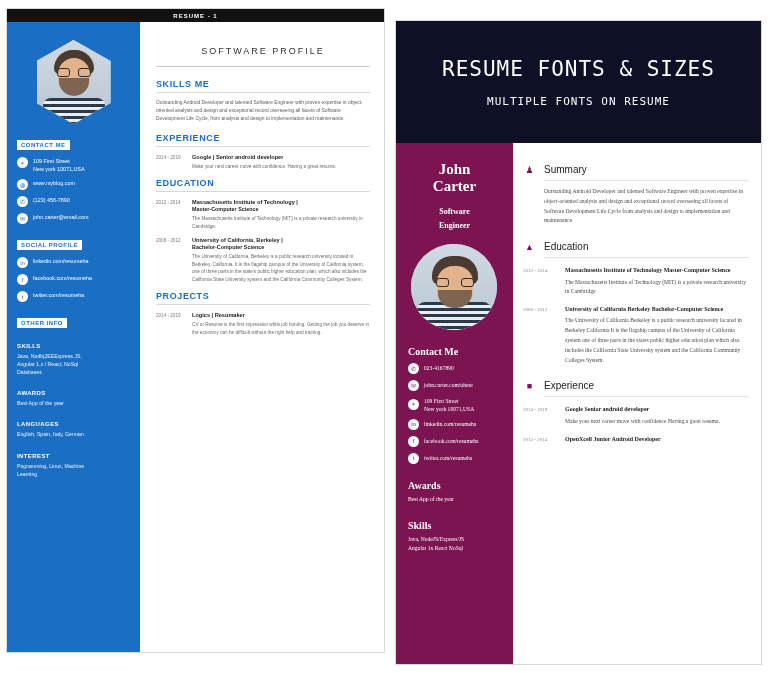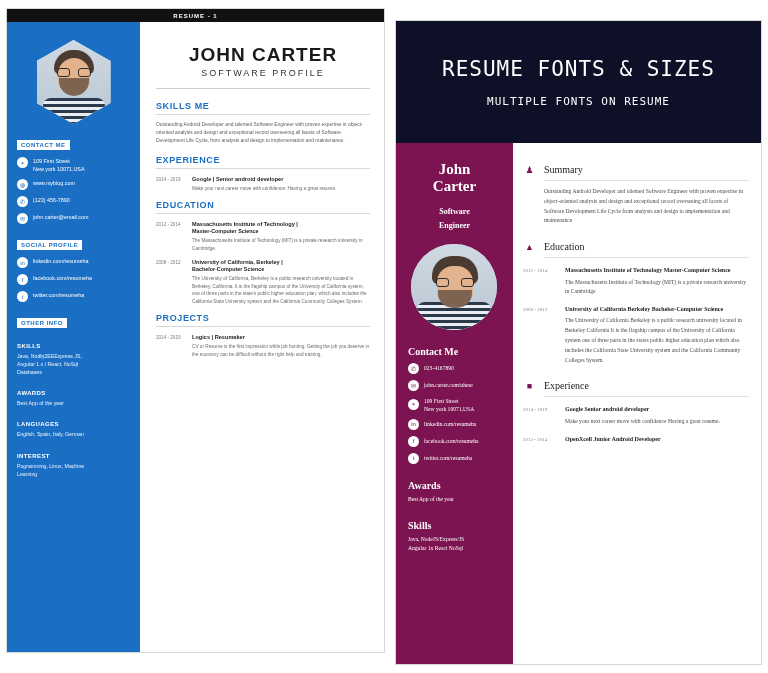--- a/index.html
+++ b/index.html
@@ -71,21 +71,21 @@
   .pl-head { font-family: "Liberation Serif", serif; font-size: 10px; font-weight: bold; margin-top: 16px; }
   .pl-row { display: flex; align-items: center; gap: 5px; margin-top: 6px; }
   .pl-dot { width: 11px; height: 11px; border-radius: 50%; background: #ffffff; color: #7b1450; font-size: 6px; display: flex; align-items: center; justify-content: center; flex: 0 0 11px; }
   .pl-txt { font-family: "Liberation Serif", serif; font-size: 5.6px; line-height: 1.45; }
   .pl-sec { font-family: "Liberation Serif", serif; font-size: 10px; font-weight: bold; margin-top: 16px; }
   .pl-body { font-family: "Liberation Serif", serif; font-size: 5.6px; line-height: 1.6; margin-top: 4px; }
 
   .poster-right { flex: 1; padding: 16px 12px 10px 10px; }
   .pr-sec { display: flex; align-items: center; gap: 8px; margin-top: 4px; }
   .pr-ico { width: 13px; height: 13px; display: flex; align-items: center; justify-content: center; color: #7b1450; font-size: 9px; }
-  .pr-sec h3 { font-family: Liberation Serif, serif; font-size: 10px; color: #222; font-weight: normal; }
+  .pr-sec h3 { font-family: Liberation Sans, sans-serif; font-size: 10px; color: #222; font-weight: normal; }
   .pr-line { height: 1px; background: #e2e2e2; margin: 4px 0 6px 21px; }
   .pr-para { font-family: "Liberation Serif", serif; font-size: 5.6px; line-height: 1.75; color: #4c4c4c; margin-left: 21px; }
   .pr-entry { display: flex; gap: 8px; margin-top: 8px; }
   .pr-when { width: 34px; flex: 0 0 34px; font-family: "Liberation Serif", serif; font-size: 5px; color: #8a8a8a; padding-top: 2px; }
   .pr-what h4 { font-family: "Liberation Serif", serif; font-size: 6px; color: #1d1d1d; font-weight: bold; line-height: 1.4; }
   .pr-what p { font-family: "Liberation Serif", serif; font-size: 5.6px; color: #4c4c4c; line-height: 1.75; margin-top: 3px; }
   .spacer-sm { height: 10px; }
 </style>
 </head>
 <body>
@@ -161,21 +161,20 @@
           <div class="sb-block-head">LANGUAGES</div>
           <div class="sb-block-body">English, Spain, Italy, German</div>
 
           <div class="sb-block-head">INTEREST</div>
           <div class="sb-block-body" style="white-space:pre-line">Pogramming, Linux, Machine
 Learning</div>
         </div>
       </div>
 
       <div class="rl-main">
-        <div class="name">JOHN CARTER</div>
         <div class="role">SOFTWARE PROFILE</div>
         <div class="rule"></div>
 
         <div class="sec-title">SKILLS ME</div>
         <div class="sec-underline"></div>
         <div class="para">Outstanding Android Developer and talented Software Engineer with proven expertise in object-oriented analysis and design and exceptional record overseeing all facets of Software Development Life Cycle, from analysis and design to implementation and maintenance.</div>
 
         <div style="height:10px"></div>
         <div class="sec-title">EXPERIENCE</div>
         <div class="sec-underline"></div>

